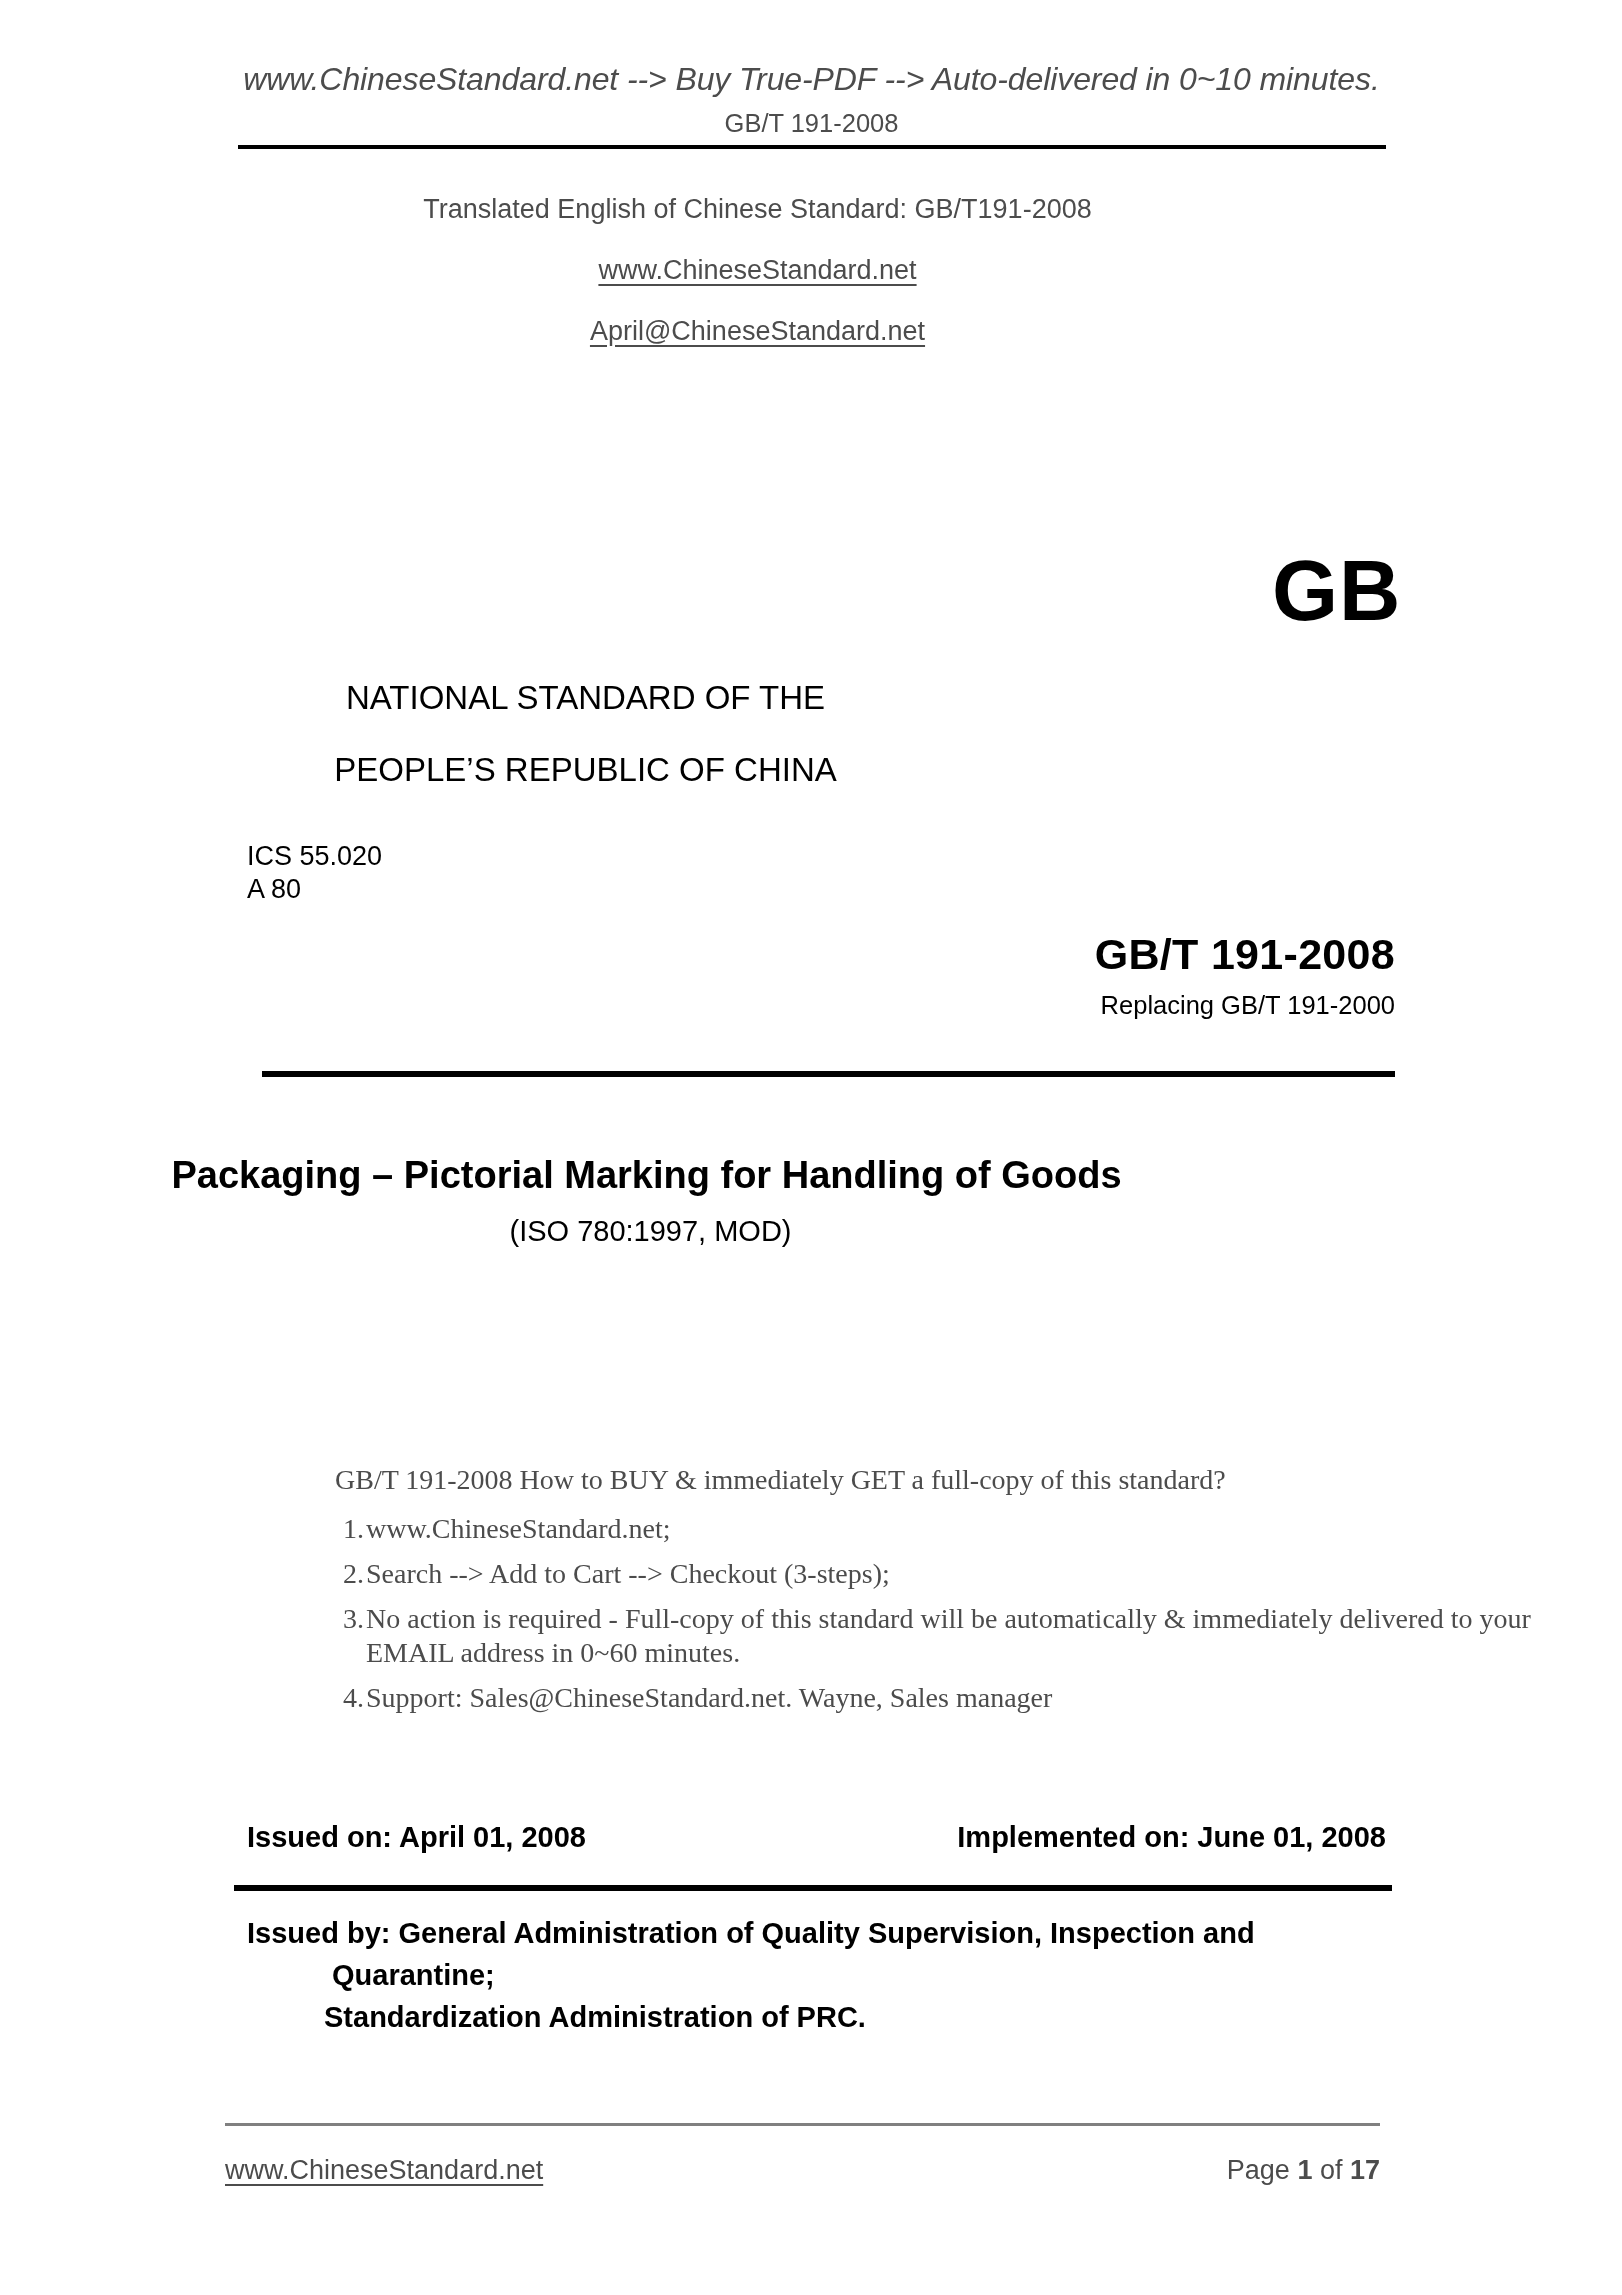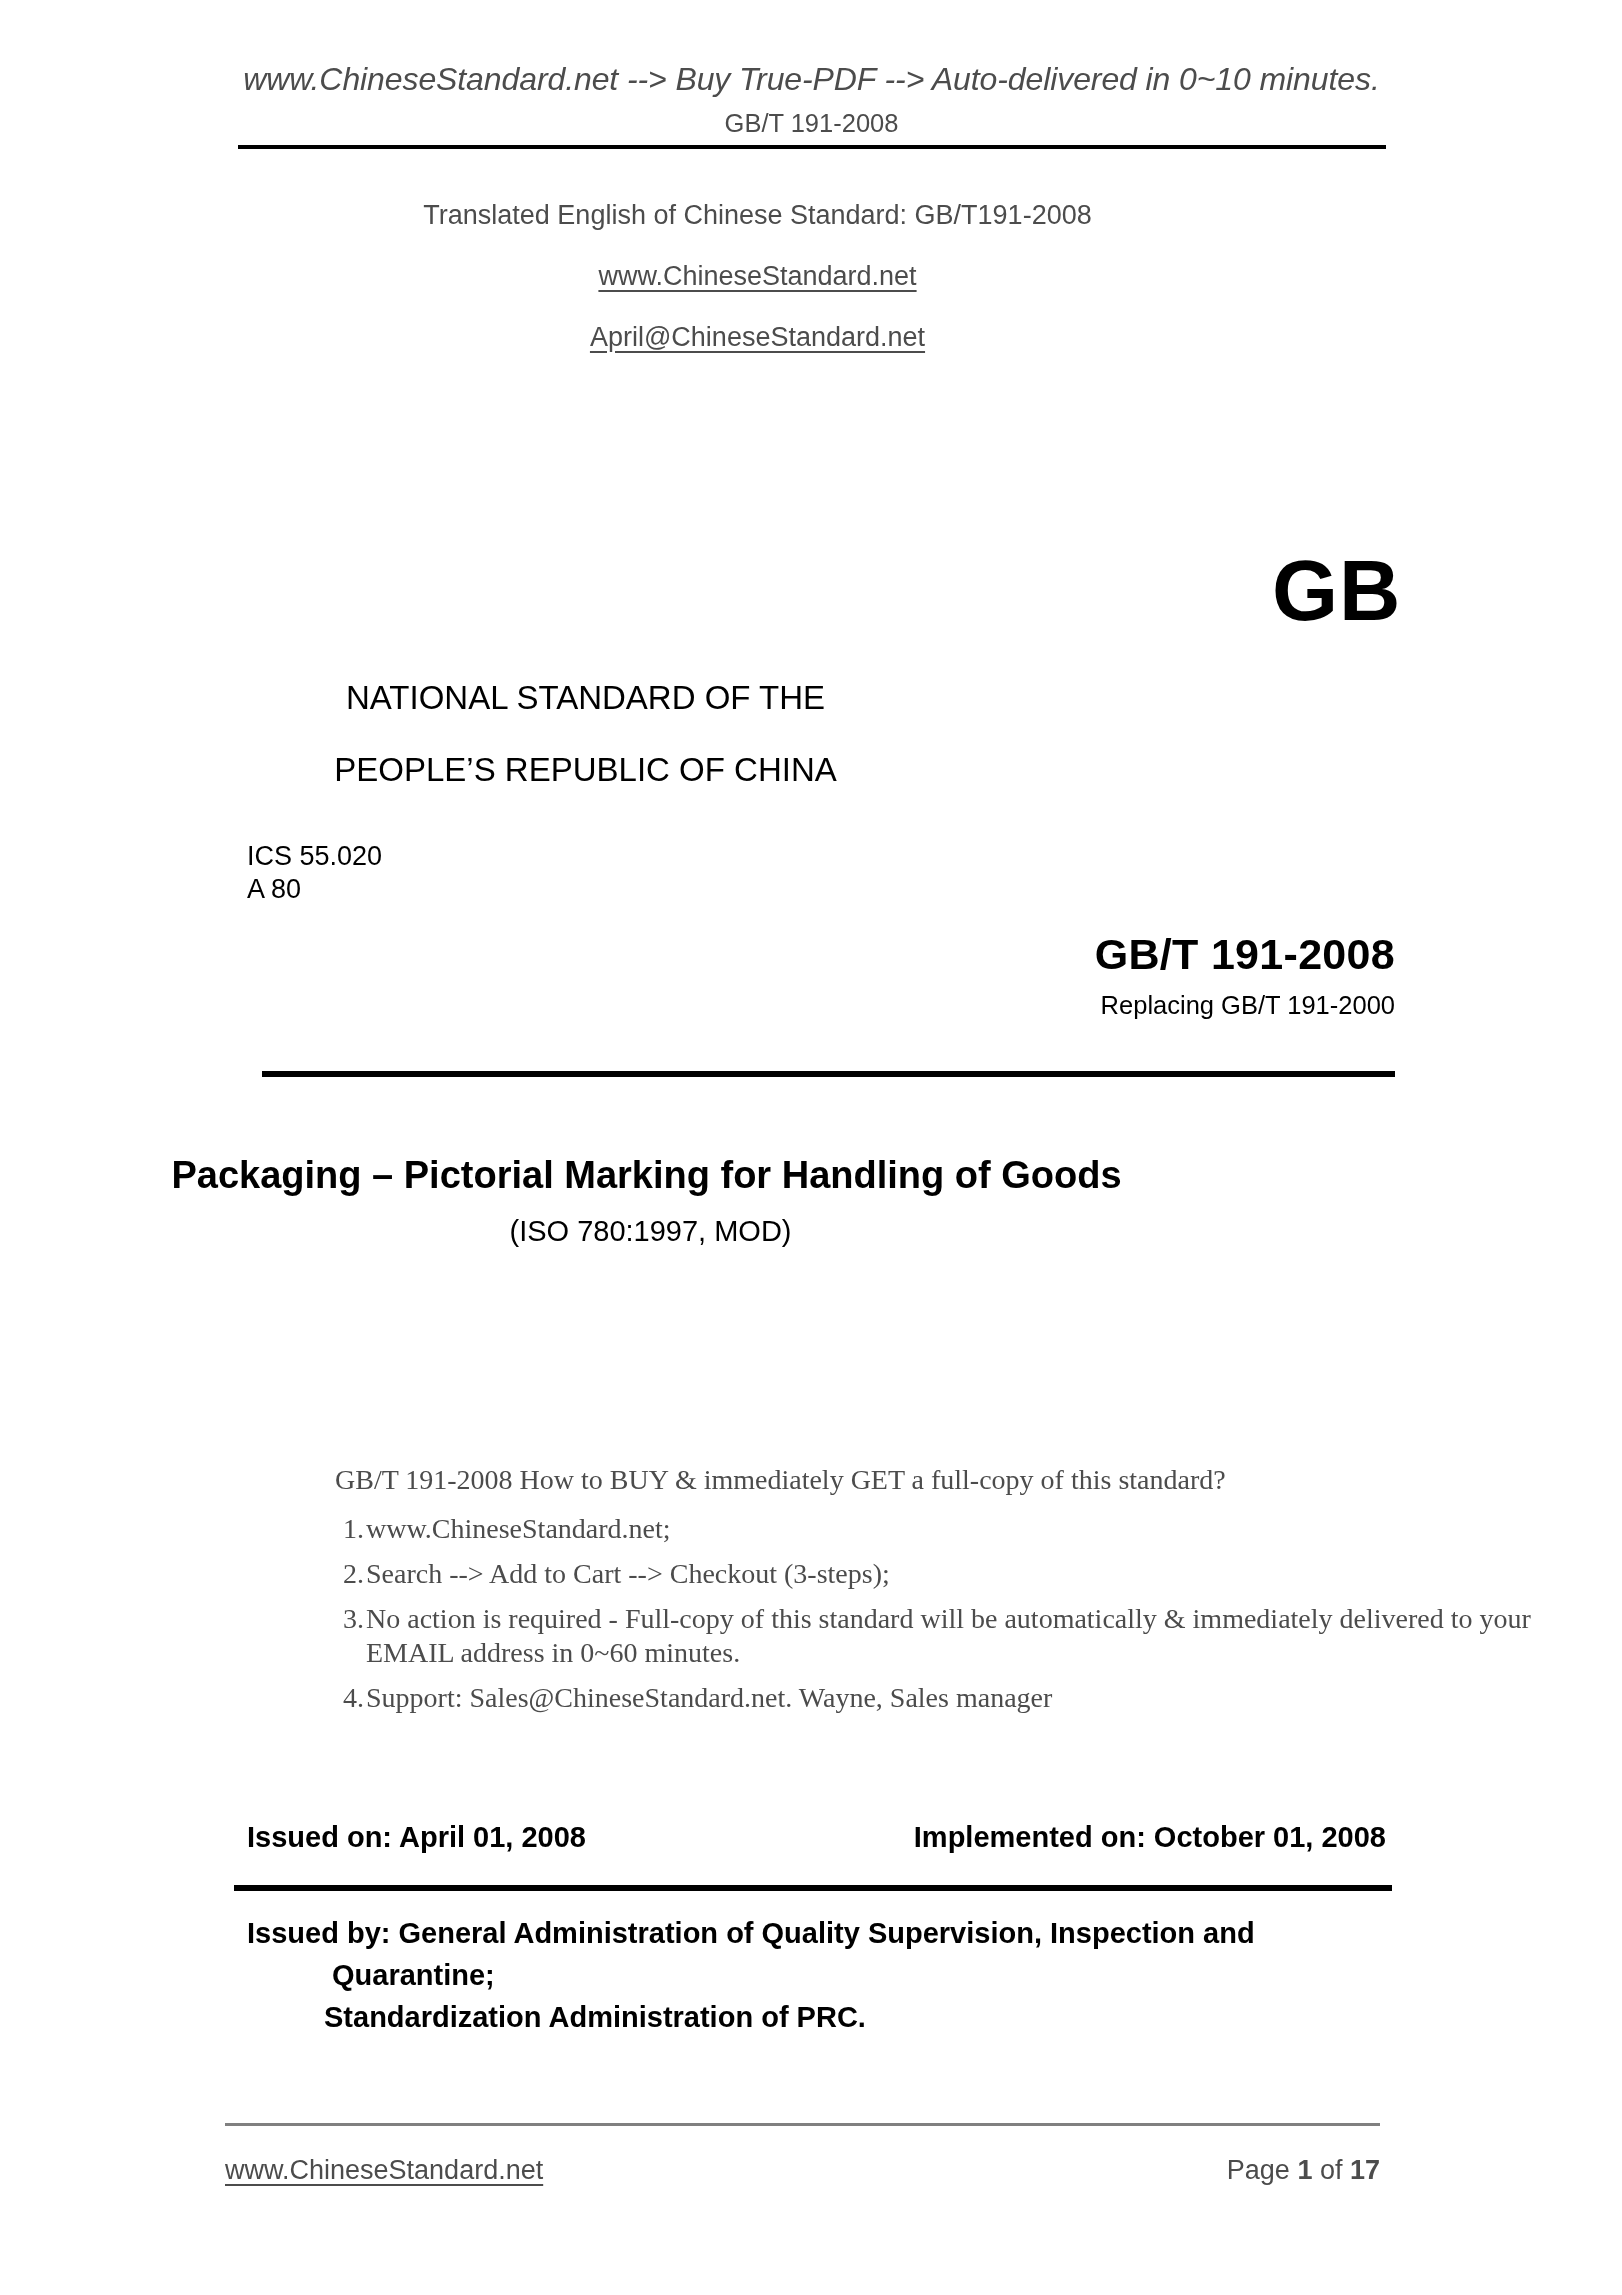--- a/index.html
+++ b/index.html
@@ -46,21 +46,21 @@
     top: 145px;
     width: 1148px;
     height: 3.9px;
     background: #000000;
   }
 
   
   .intro {
     position: absolute;
     left: 0;
-    top: 202px;
+    top: 196px;
     width: 1515px;
     text-align: center;
     color: #4c4c4c;
   }
   .intro-line {
     font-size: 27px;
     line-height: 1.0;
     margin-bottom: 34px;
   }
   .intro-link {
@@ -316,21 +316,21 @@
       <li>
         <span class="howto-num">4.</span>
         <span class="howto-text">Support: Sales@ChineseStandard.net. Wayne, Sales manager</span>
       </li>
     </ol>
   </div>
 
   <div class="dates">
     <div class="dates-inner">
       <span>Issued on: April 01, 2008</span>
-      <span>Implemented on: October 01, 2008</span>
+      <span>Implemented on: June 01, 2008</span>
     </div>
   </div>
 
   <div class="rule-thick-2"></div>
 
   <div class="issued-by">
     <div>Issued by: General Administration of Quality Supervision, Inspection and</div>
     <div class="ib-indent">Quarantine;</div>
     <div class="ib-indent2">Standardization Administration of PRC.</div>
   </div>

